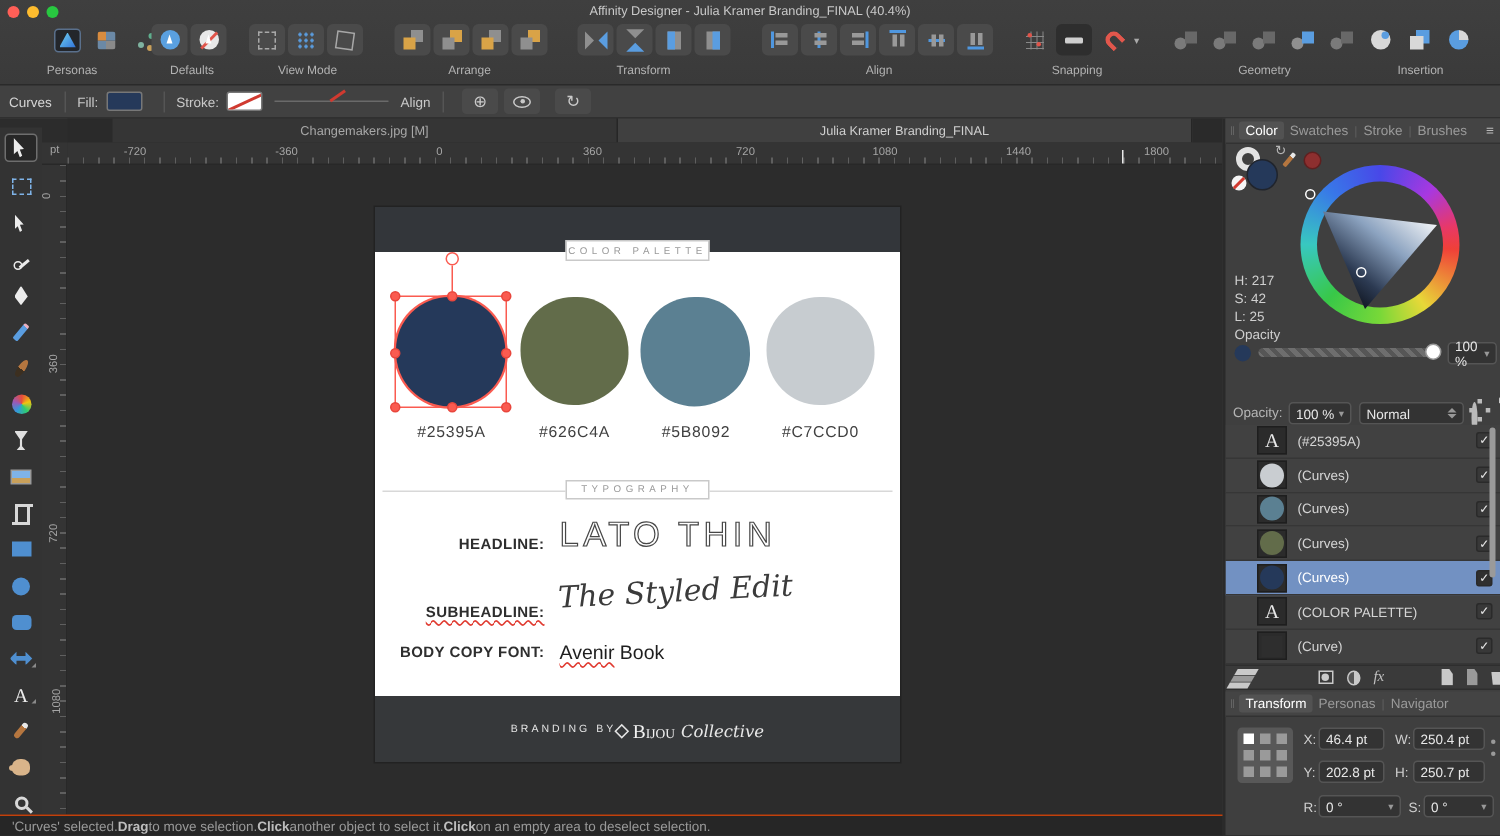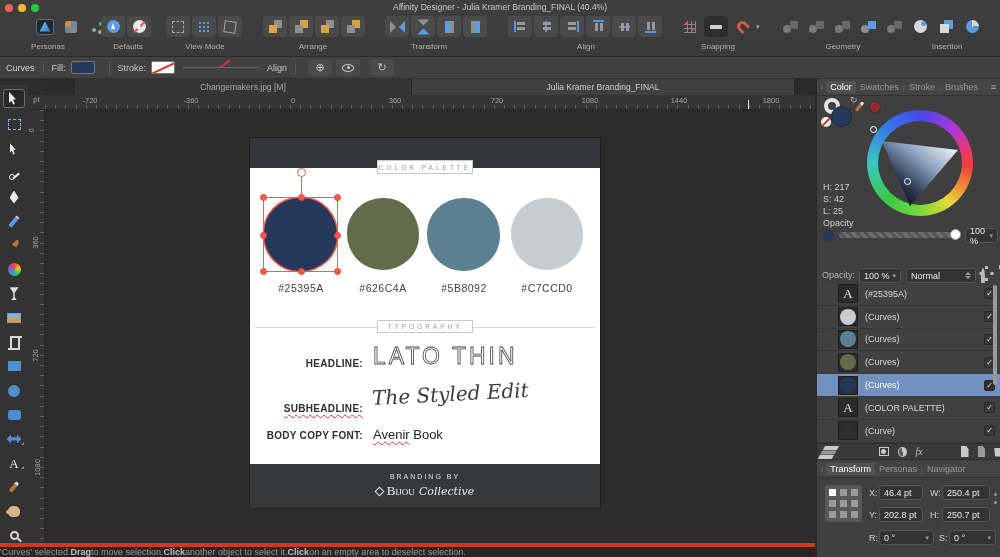--- a/index.html
+++ b/index.html
@@ -167,21 +167,21 @@
 .lockic::before{content:"";position:absolute;left:1.2px;top:-4px;width:4px;height:4px;border:1.4px solid #c9c9c9;border-bottom:none;border-radius:3px 3px 0 0}
 .anchor{display:grid;grid-template-columns:repeat(3,7px);grid-template-rows:repeat(3,7px);gap:4px;background:#585858;padding:4px;border-radius:3px}
 .anchor i{background:#9a9a9a}
 .anchor i.on{background:#fff}
 .stepper{margin-left:auto;display:flex;flex-direction:column;gap:1px;align-items:center}
 .stepper i{width:0;height:0;border-left:3px solid transparent;border-right:3px solid transparent}
 .stepper .up{border-bottom:3px solid #999}
 .stepper .dn{border-top:3px solid #999}
 
 
-#statusbar{left:0;top:543px;width:815px;height:14px;background:#262626;border-top:4px solid #c2410c;display:flex;align-items:center;padding-left:0;font-size:9px;color:#9a9a9a;white-space:nowrap;overflow:hidden}
+#statusbar{left:0;top:543px;width:815px;height:14px;background:#262626;border-top:1px solid #c2410c;display:flex;align-items:center;padding-left:8px;font-size:9px;color:#9a9a9a;white-space:nowrap;overflow:hidden}
 #statusbar b{color:#bdbdbd}
 </style>
 </head>
 <body>
 
 <div class="abs" id="titlebar">
   <div class="abs tl" style="left:5px;background:#ff5f57"></div>
   <div class="abs tl" style="left:18px;background:#febc2e"></div>
   <div class="abs tl" style="left:31px;background:#28c840"></div>
   <div class="abs" id="win-title">Affinity Designer - Julia Kramer Branding_FINAL (40.4%)</div>
@@ -466,21 +466,21 @@
 
     <span class="typo-label" style="right:237px;top:220px">HEADLINE:</span>
     <span style="position:absolute;left:123px;top:205px;font-size:23px;letter-spacing:3px;color:transparent;-webkit-text-stroke:0.8px #474747">LATO THIN</span>
 
     <span class="typo-label squiggle" style="right:237px;top:265px">SUBHEADLINE:</span>
     <span style="position:absolute;left:122px;top:244px;font-family:'DejaVu Serif',serif;font-style:italic;font-size:20px;color:#3b3b3b;transform:rotate(-3deg)">The Styled Edit</span>
 
     <span class="typo-label" style="right:237px;top:292px">BODY COPY FONT:</span>
     <span style="position:absolute;left:123px;top:289px;font-size:13px;color:#1e1e1e"><i class="squiggle" style="font-style:normal">Avenir</i><i style="font-style:normal"> Book</i></span>
 
-    <div class="ab-band" style="top:326px;height:44px;background:#36383a;display:flex;flex-direction:column;align-items:center;justify-content:center">
+    <div class="ab-band" style="top:326px;height:44px;background:#36383a;display:flex;flex-direction:row;align-items:center;justify-content:center">
       <span style="font-size:7px;letter-spacing:2px;color:#e4e4e4">BRANDING BY</span>
       <span style="display:flex;align-items:center;gap:4px;margin-top:3px">
         <i style="width:7px;height:7px;border:1px solid #e4e4e4;transform:rotate(45deg)"></i>
         <i style="font-style:normal;font-family:'Liberation Serif',serif;font-variant:small-caps;font-size:13px;color:#f2f2f2">Bijou</i>
         <i style="font-family:'DejaVu Serif',serif;font-style:italic;font-size:11px;color:#e8e8e8">Collective</i>
       </span>
     </div>
   </div>
 
   <div class="abs" style="left:217.5px;top:86.5px;width:75px;height:75px;border:1px solid #fa5b50">

